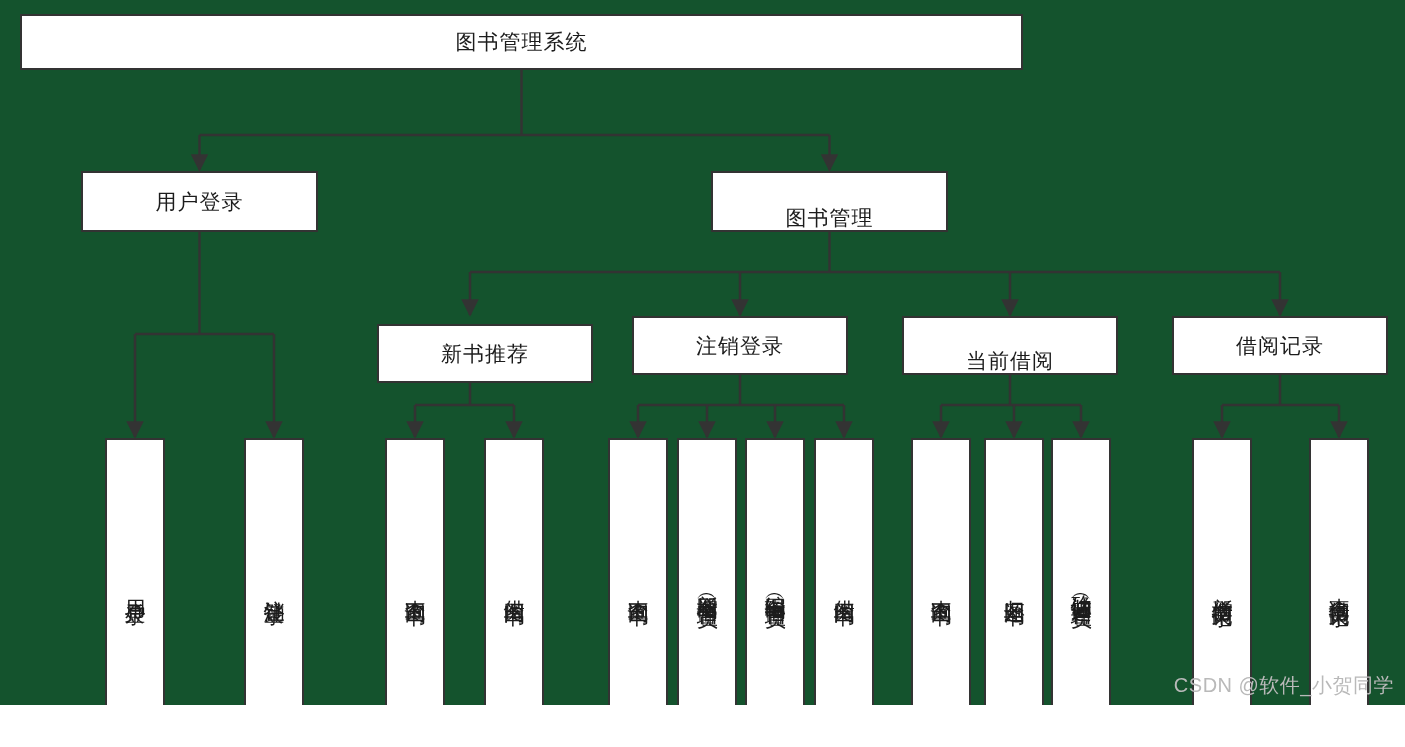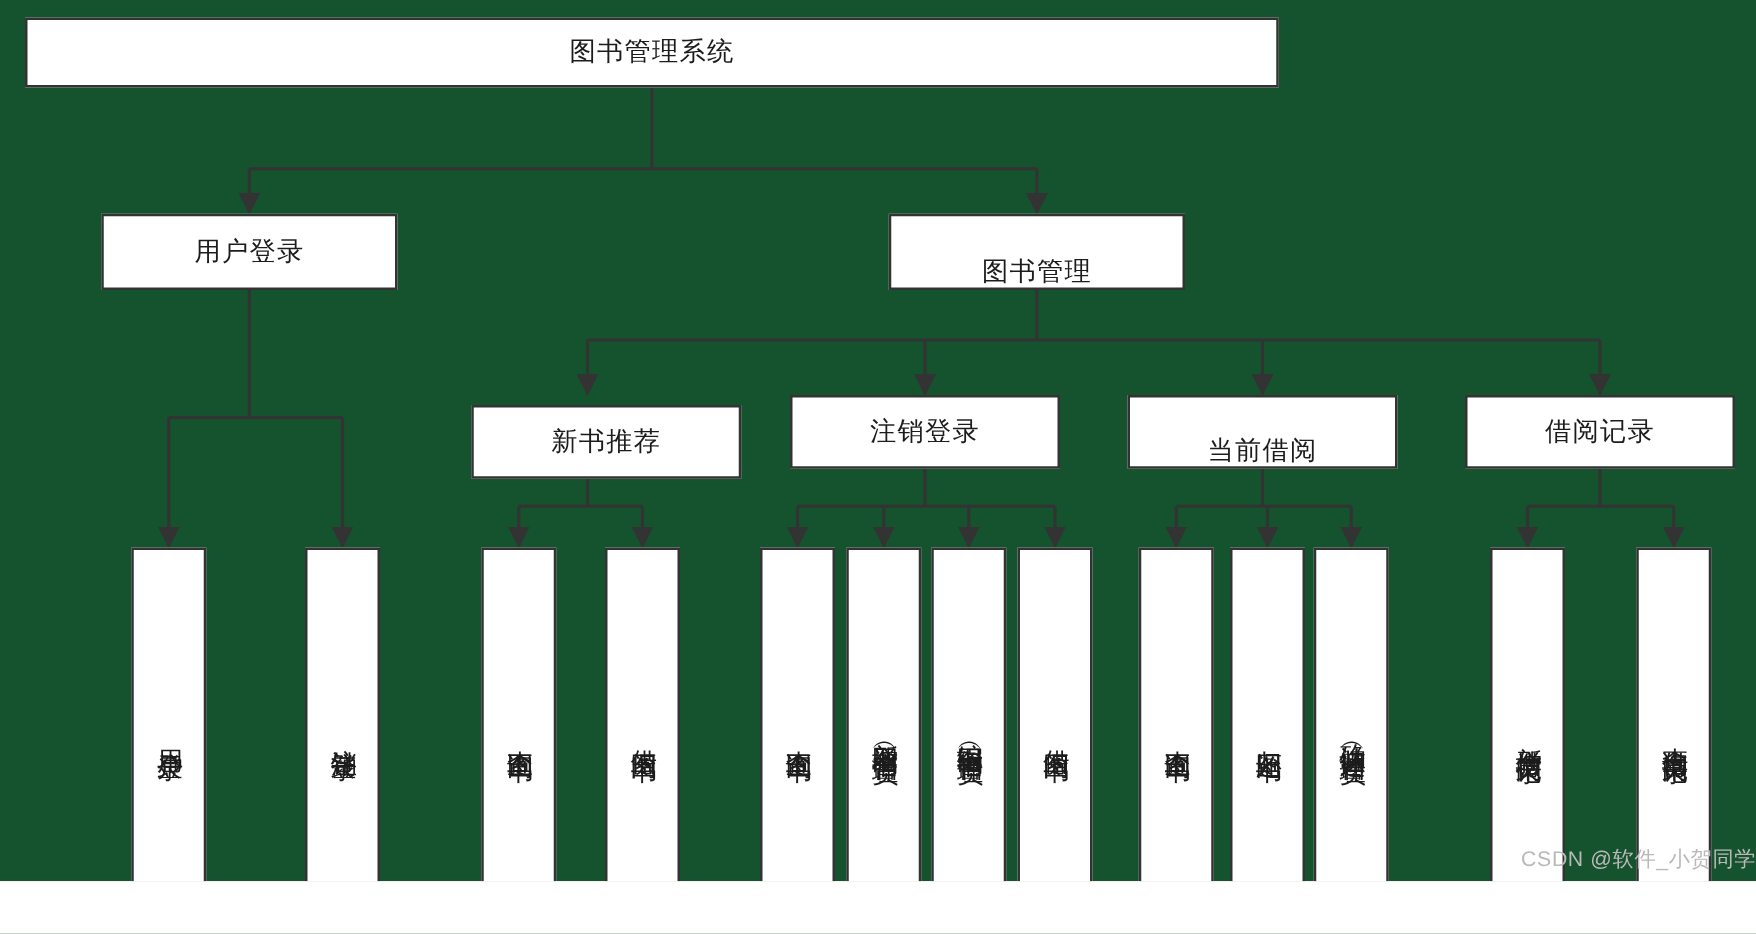--- a/index.html
+++ b/index.html
@@ -52,23 +52,23 @@
     text-align: center;
   }
   .node.vert .vtext {
     writing-mode: vertical-rl;
     text-orientation: upright;
     display: block;
     max-height: 100%;
   }
   #watermark {
     position: absolute;
-    right: 0;
+    right: 11px;
     bottom: 6px;
-    font-size: 17px;
+    font-size: 20px;
     color: #b9b9b9;
     white-space: nowrap;
     z-index: 5;
     letter-spacing: 0.5px;
   }
 </style>
 </head>
 <body>
 
 <div id="canvas">

